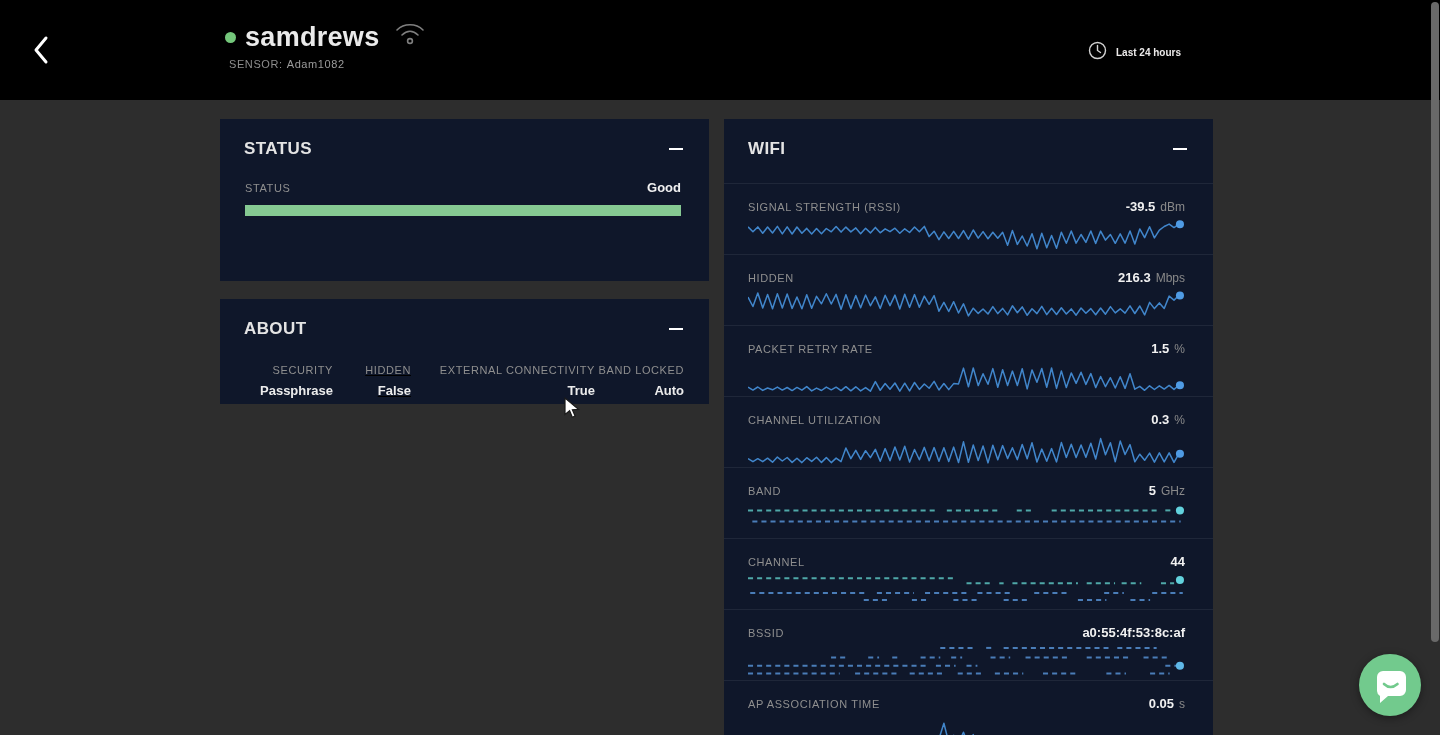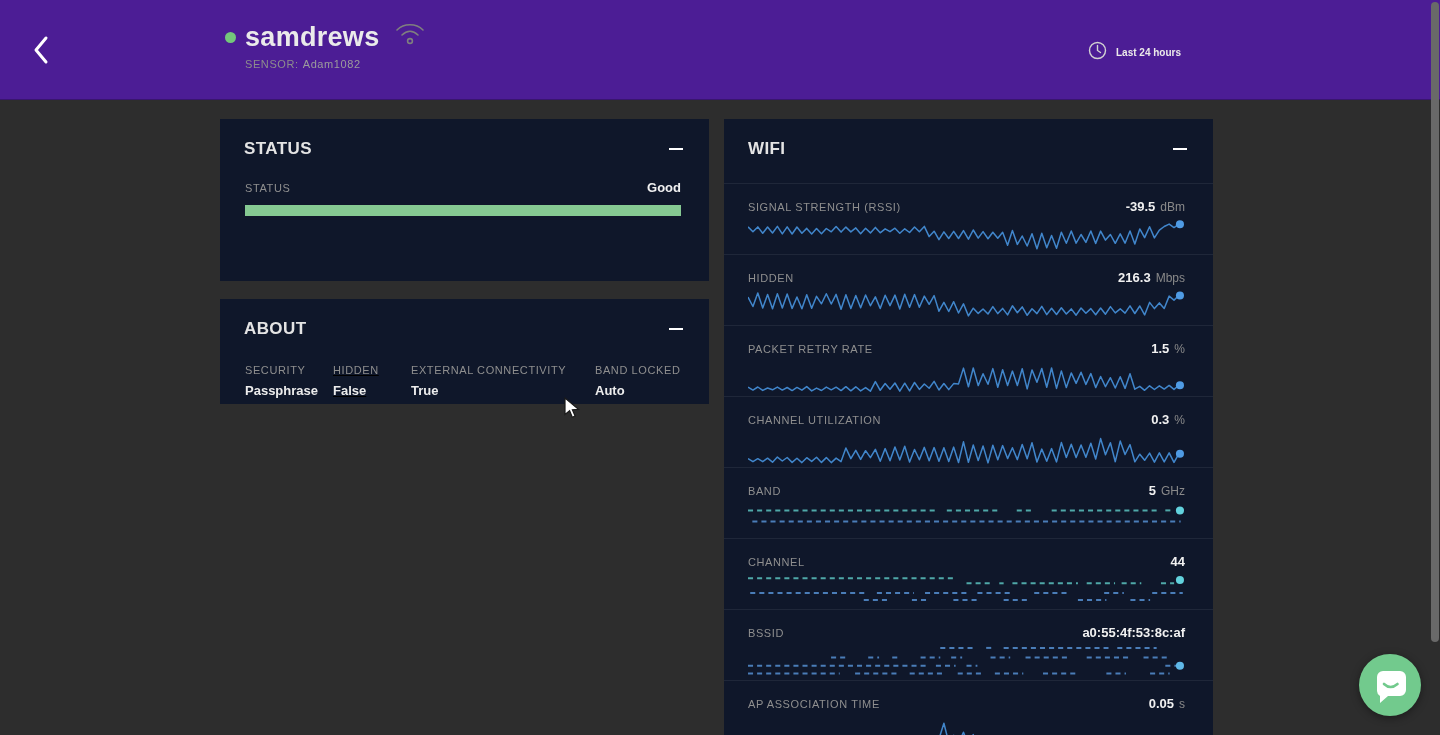--- a/index.html
+++ b/index.html
@@ -7,32 +7,32 @@
   body {
     width:1440px; height:735px; position:relative; overflow:hidden;
     background:#2d2d2d;
     font-family:"Liberation Sans", sans-serif;
     -webkit-font-smoothing:antialiased;
   }
 
   
   .app-header {
     position:absolute; left:0; top:0; width:1440px; height:100px;
-    background:#4c1d95; border-bottom:1px solid rgba(0,0,0,.25);
+    background:#000000; border-bottom:1px solid rgba(0,0,0,.25);
   }
   .back-btn {
     position:absolute; left:24px; top:34px; width:34px; height:34px;
     background:none; border:none; padding:0; cursor:pointer;
   }
   .title-block { position:absolute; left:225px; top:22px; }
   .title-row { display:flex; align-items:center; gap:9px; }
   .status-dot { width:11px; height:11px; border-radius:50%; flex:0 0 auto; }
   .page-title { margin:0; font-size:27px; font-weight:700; color:#eaeaea; letter-spacing:.3px; }
   .wifi-glyph { margin-left:6px; margin-top:-4px; }
-  .sensor-row { margin:5px 0 0 20px; font-size:11px; letter-spacing:.6px; color:#8d8d8d; }
+  .sensor-row { margin:5px 0 0 4px; font-size:11px; letter-spacing:.6px; color:#8d8d8d; }
   .sensor-row .sensor-value { margin-left:4px; color:#9c9c9c; }
   .time-range {
     position:absolute; left:1088px; top:41px; display:flex; align-items:center; gap:9px;
     background:none; border:none; padding:0; cursor:pointer;
   }
   .time-range-label { font-size:10px; font-weight:700; color:#eceaea; }
 
   
   .card { position:absolute; background:#0f172a; }
   .status-card { left:220px; top:119px; width:489px; height:162px; }
@@ -45,21 +45,21 @@
   .minus-bar { display:block; width:14px; height:2px; background:#ffffff; }
 
   .lbl { font-size:11px; color:#8f8f8f; letter-spacing:.6px; }
   .val { font-size:13px; font-weight:700; color:#f1f1f1; }
   .unit { font-size:12px; color:#8a8a8a; margin-left:5px; }
 
   .status-card .metric-head { display:flex; justify-content:space-between; align-items:baseline; padding:0 28px 0 25px; margin-top:21px; }
   .status-bar { margin:10px 28px 0 25px; height:11px; background:#242424; }
   .status-bar-fill { height:100%; }
 
-  .about-fields { display:flex; padding:0 25px; margin-top:25px; }
+  .about-fields { display:flex; padding:0 25px; margin-top:25px;text-align:right; }
   .about-field { display:block; }
   .about-field:nth-child(1){ width:88px; }
   .about-field:nth-child(2){ width:78px;text-decoration:underline; }
   .about-field:nth-child(3){ width:184px; }
   .about-field:nth-child(4){ flex:1; }
   .about-field .lbl { display:block; }
   .about-field .val { display:block; margin-top:7px; color:#ececec; }
 
   .wifi-rows { margin-top:24px; }
   .wifi-row { height:71px; border-top:1px solid rgba(255,255,255,.07); padding:13px 28px 0 24px; }

